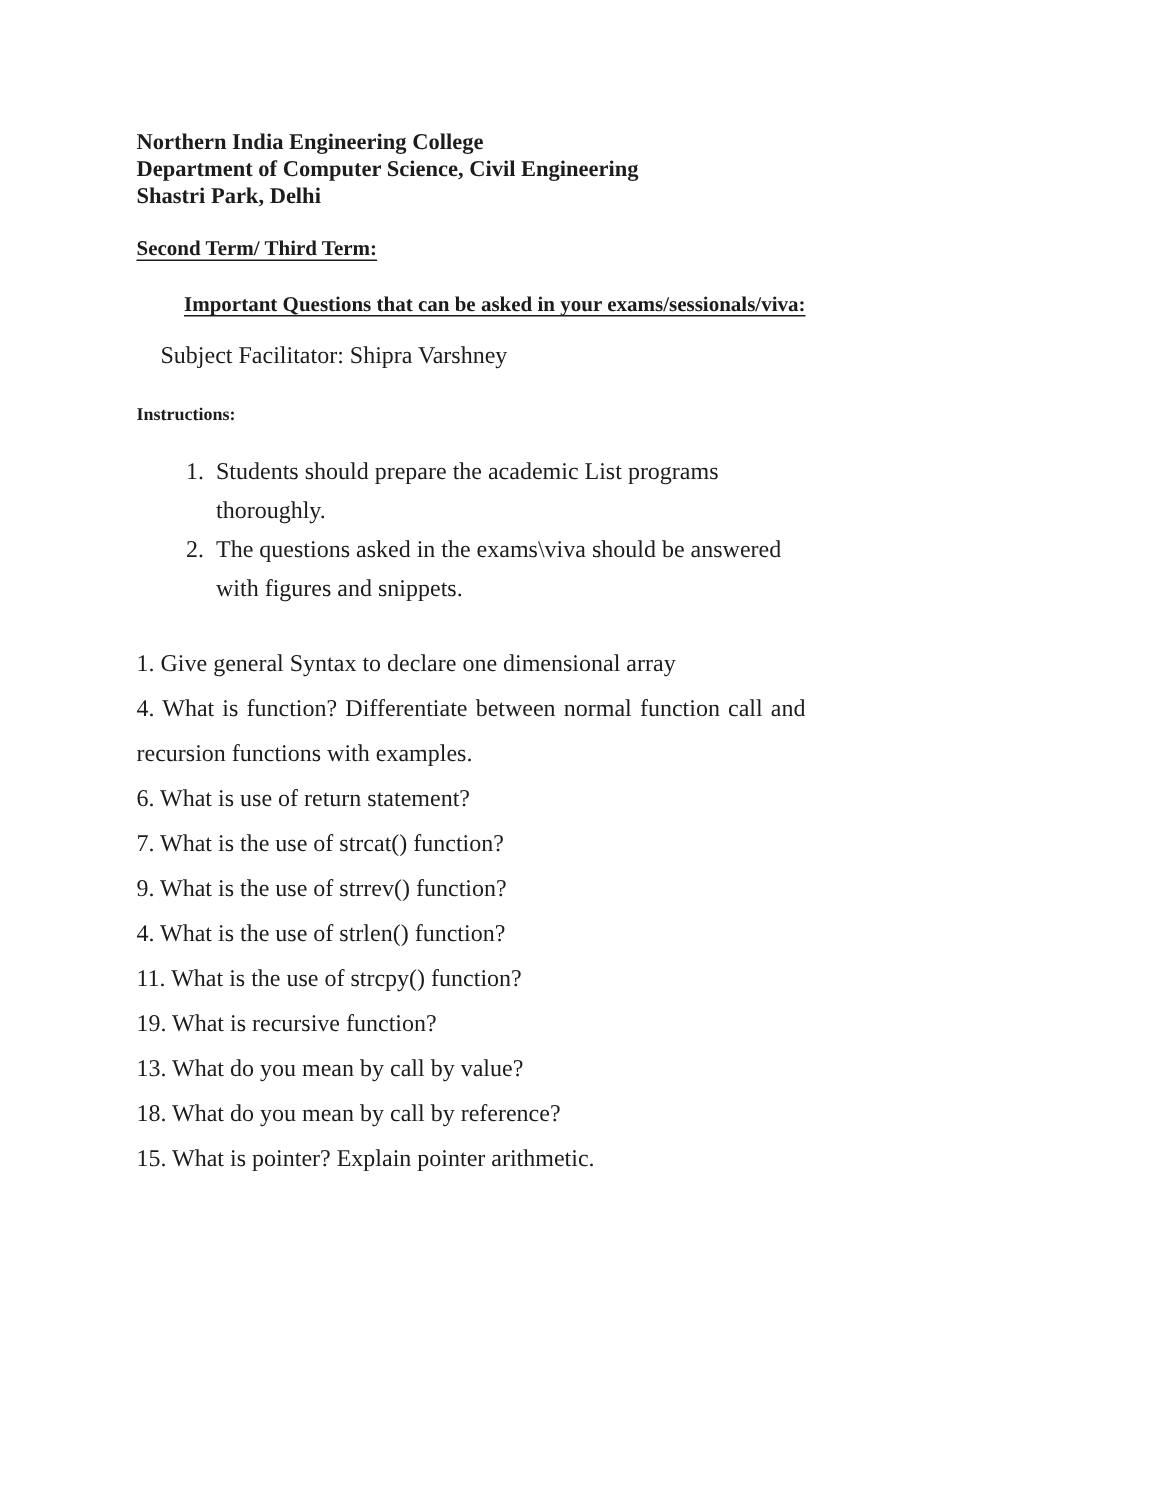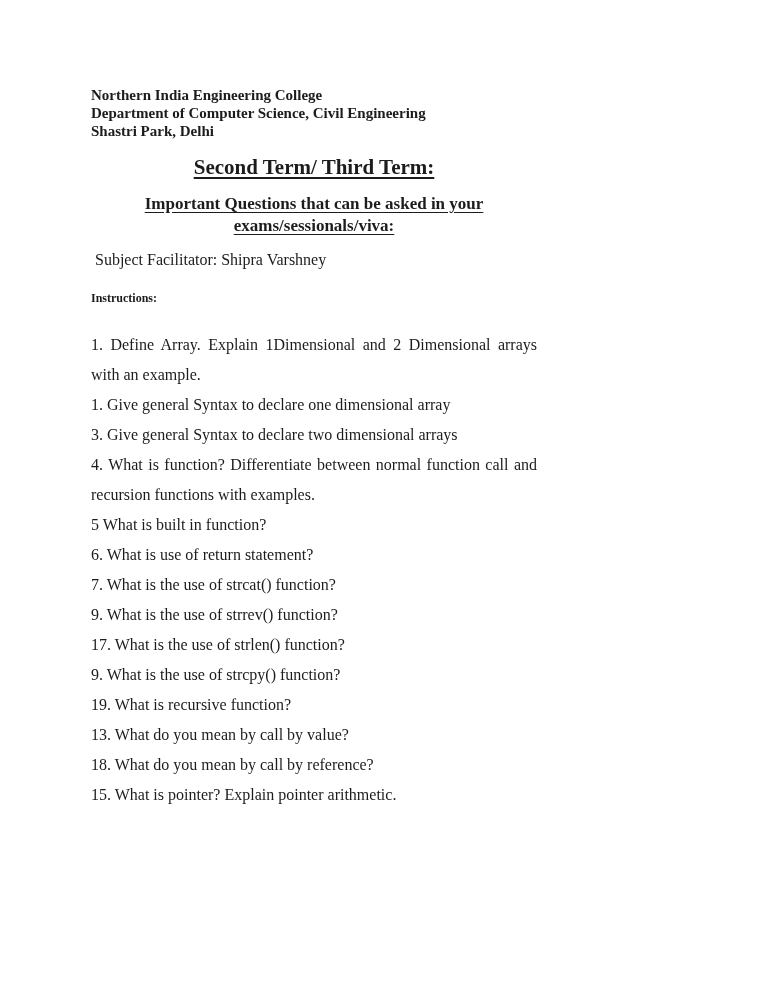--- a/index.html
+++ b/index.html
@@ -15,38 +15,38 @@
     overflow: hidden;
   }
   .doc-header p {
     margin: 0;
     font-weight: bold;
     font-size: 15px;
     line-height: 18px;
   }
   .term-title {
     margin: 16px 0 0 0;
-    text-align: center;
+    text-align: left;
     font-weight: bold;
-    font-size: 21px;
+    font-size: 14px;
     line-height: 22px;
     text-decoration: underline;
     text-underline-offset: 3px;
   }
   .questions-title {
     margin: 15px 0 0 0;
-    text-align: center;
+    text-align: right;
     font-weight: bold;
-    font-size: 17px;
+    font-size: 14px;
     line-height: 22px;
     text-decoration: underline;
     text-underline-offset: 3px;
   }
   .facilitator {
-    margin: 13px 0 0 4px;
+    margin: 13px 0 0 16px;
     font-size: 16px;
     line-height: 20px;
   }
   .instructions-heading {
     margin: 18px 0 0 0;
     font-weight: bold;
     font-size: 12px;
     line-height: 20px;
   }
   ol.instructions-list {
@@ -78,31 +78,32 @@
   </div>
 
   <p class="term-title">Second Term/ Third Term:</p>
 
   <p class="questions-title">Important Questions that can be asked in your exams/sessionals/viva:</p>
 
   <p class="facilitator">Subject Facilitator: Shipra Varshney</p>
 
   <p class="instructions-heading">Instructions:</p>
 
+  <ol class="instructions-list">
+    <li>Students should prepare the academic List programs thoroughly.</li>
+    <li>The questions asked in the exams\viva should be answered with figures and snippets.</li>
+  </ol>
 
   <div class="questions">
-    <p>1. Define Array. Explain 1Dimensional and 2 Dimensional arrays with an example.</p>
     <p>1. Give general Syntax to declare one dimensional array</p>
-    <p>3. Give general Syntax to declare two dimensional arrays</p>
     <p>4. What is function? Differentiate between normal function call and recursion functions with examples.</p>
-    <p>5 What is built in function?</p>
     <p>6. What is use of return statement?</p>
     <p>7. What is the use of strcat() function?</p>
     <p>9. What is the use of strrev() function?</p>
-    <p>17. What is the use of strlen() function?</p>
-    <p>9. What is the use of strcpy() function?</p>
+    <p>4. What is the use of strlen() function?</p>
+    <p>11. What is the use of strcpy() function?</p>
     <p>19. What is recursive function?</p>
     <p>13. What do you mean by call by value?</p>
     <p>18. What do you mean by call by reference?</p>
     <p>15. What is pointer? Explain pointer arithmetic.</p>
   </div>
 
 </div>
 
 </body></html>

